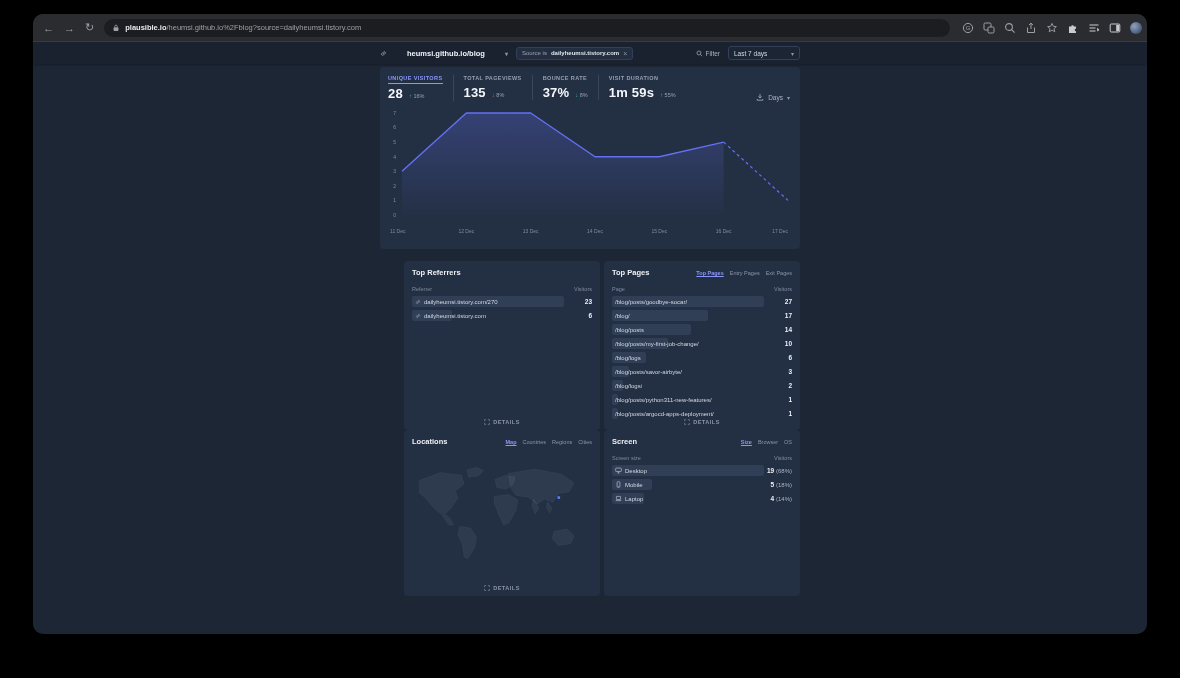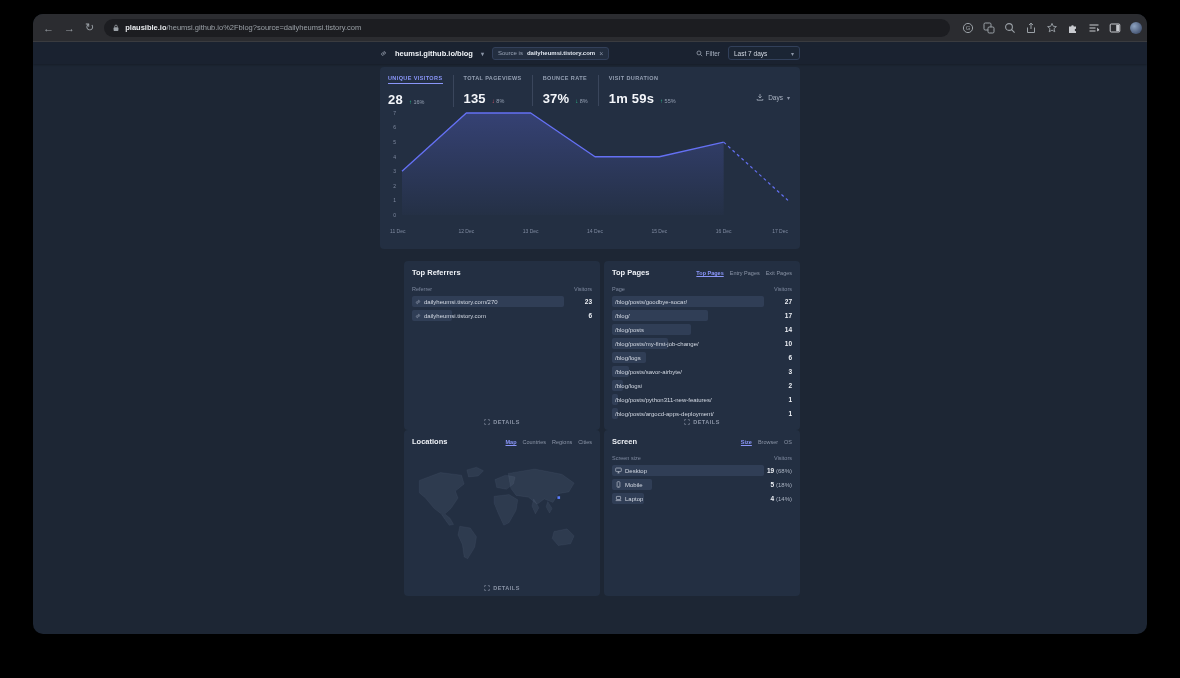--- a/index.html
+++ b/index.html
@@ -32,21 +32,21 @@
   .url-text b { color:#e8eaed; font-weight:bold; }
   .tool-icons { display:flex; align-items:center; gap:9px; margin-left:2px; }
   .tool-icons svg { display:block; }
   .avatar { width:12px; height:12px; border-radius:50%;
             background:radial-gradient(circle at 35% 35%, #8ea3c0, #4a5a78 70%, #2d3a52); }
 
   
   .page { position:relative; height:564px; background:#1d2634; overflow:hidden; }
   .site-header { height:22px; background:#1a2230; box-shadow:0 1px 2px rgba(0,0,0,.25); }
   .site-header-inner { width:420px; margin:0 auto; height:100%; display:flex; align-items:center; gap:8px; }
-  .site-picker { display:flex; align-items:center; gap:8px; color:#f1f4f8; font-size:7.5px; font-weight:bold; }
+  .site-picker { display:flex; align-items:center; gap:20px; color:#f1f4f8; font-size:7.5px; font-weight:bold; }
   .chev { color:#8b95a7; font-size:6px; }
   .filter-pill { display:flex; align-items:center; gap:4px; background:#232e40; border:1px solid #33405a;
                  border-radius:3px; padding:2px 5px; font-size:6px; color:#9aa4b6; }
   .filter-pill b { color:#dfe5ee; font-weight:bold; }
   .pill-close { color:#8b95a7; font-size:7px; }
   .spacer { flex:1; }
   .filter-btn { display:flex; align-items:center; gap:3px; color:#aab3c2; font-size:6.5px; }
   .date-select { display:flex; align-items:center; justify-content:space-between; width:72px; height:14px;
                  background:#1b2534; border:1px solid #32405a; border-radius:3px; padding:0 5px;
                  color:#d4dae4; font-size:6.5px; }
@@ -54,21 +54,21 @@
   .col { width:420px; margin:0 auto; }
 
   .card { background:#232f42; border-radius:4px; position:relative; }
   .stats-card { margin-top:3px; height:182px; padding:8px; }
   .stats-row { display:flex; align-items:flex-start; }
   .stat { padding-right:10px; margin-right:10px; border-right:1px solid #3a4burn; border-right:1px solid #3a465c; }
   .stat:last-child { border-right:none; }
   .stat-label { font-size:5.5px; letter-spacing:.4px; color:#95a0b3; font-weight:bold; white-space:nowrap;
                 padding-bottom:2px; }
   .stat-label.active { color:#8a96f9; border-bottom:1px solid #8a96f9; }
-  .stat-valrow { display:flex; align-items:baseline; gap:6px; margin-top:8px; }
+  .stat-valrow { display:flex; align-items:baseline; gap:6px; margin-top:2px; }
   .stat-value { color:#f4f6fa; font-size:13px; font-weight:bold; letter-spacing:.2px; }
   .stat-delta { font-size:5.5px; color:#95a0b3; white-space:nowrap; }
   .stat-delta .arr { font-size:6px; }
   .arr.pos { color:#2fbf8f; } .arr.neg { color:#e0556b; }
   .days-ctl { position:absolute; right:10px; top:26px; display:flex; align-items:center; gap:4px;
               color:#aab3c2; font-size:6.5px; }
   .chart-wrap { position:absolute; left:8px; right:8px; top:40px; height:134px; }
   .chart-wrap svg { width:100%; height:100%; display:block; }
 
   .panel-row { display:flex; gap:4px;padding-left:24px; }

